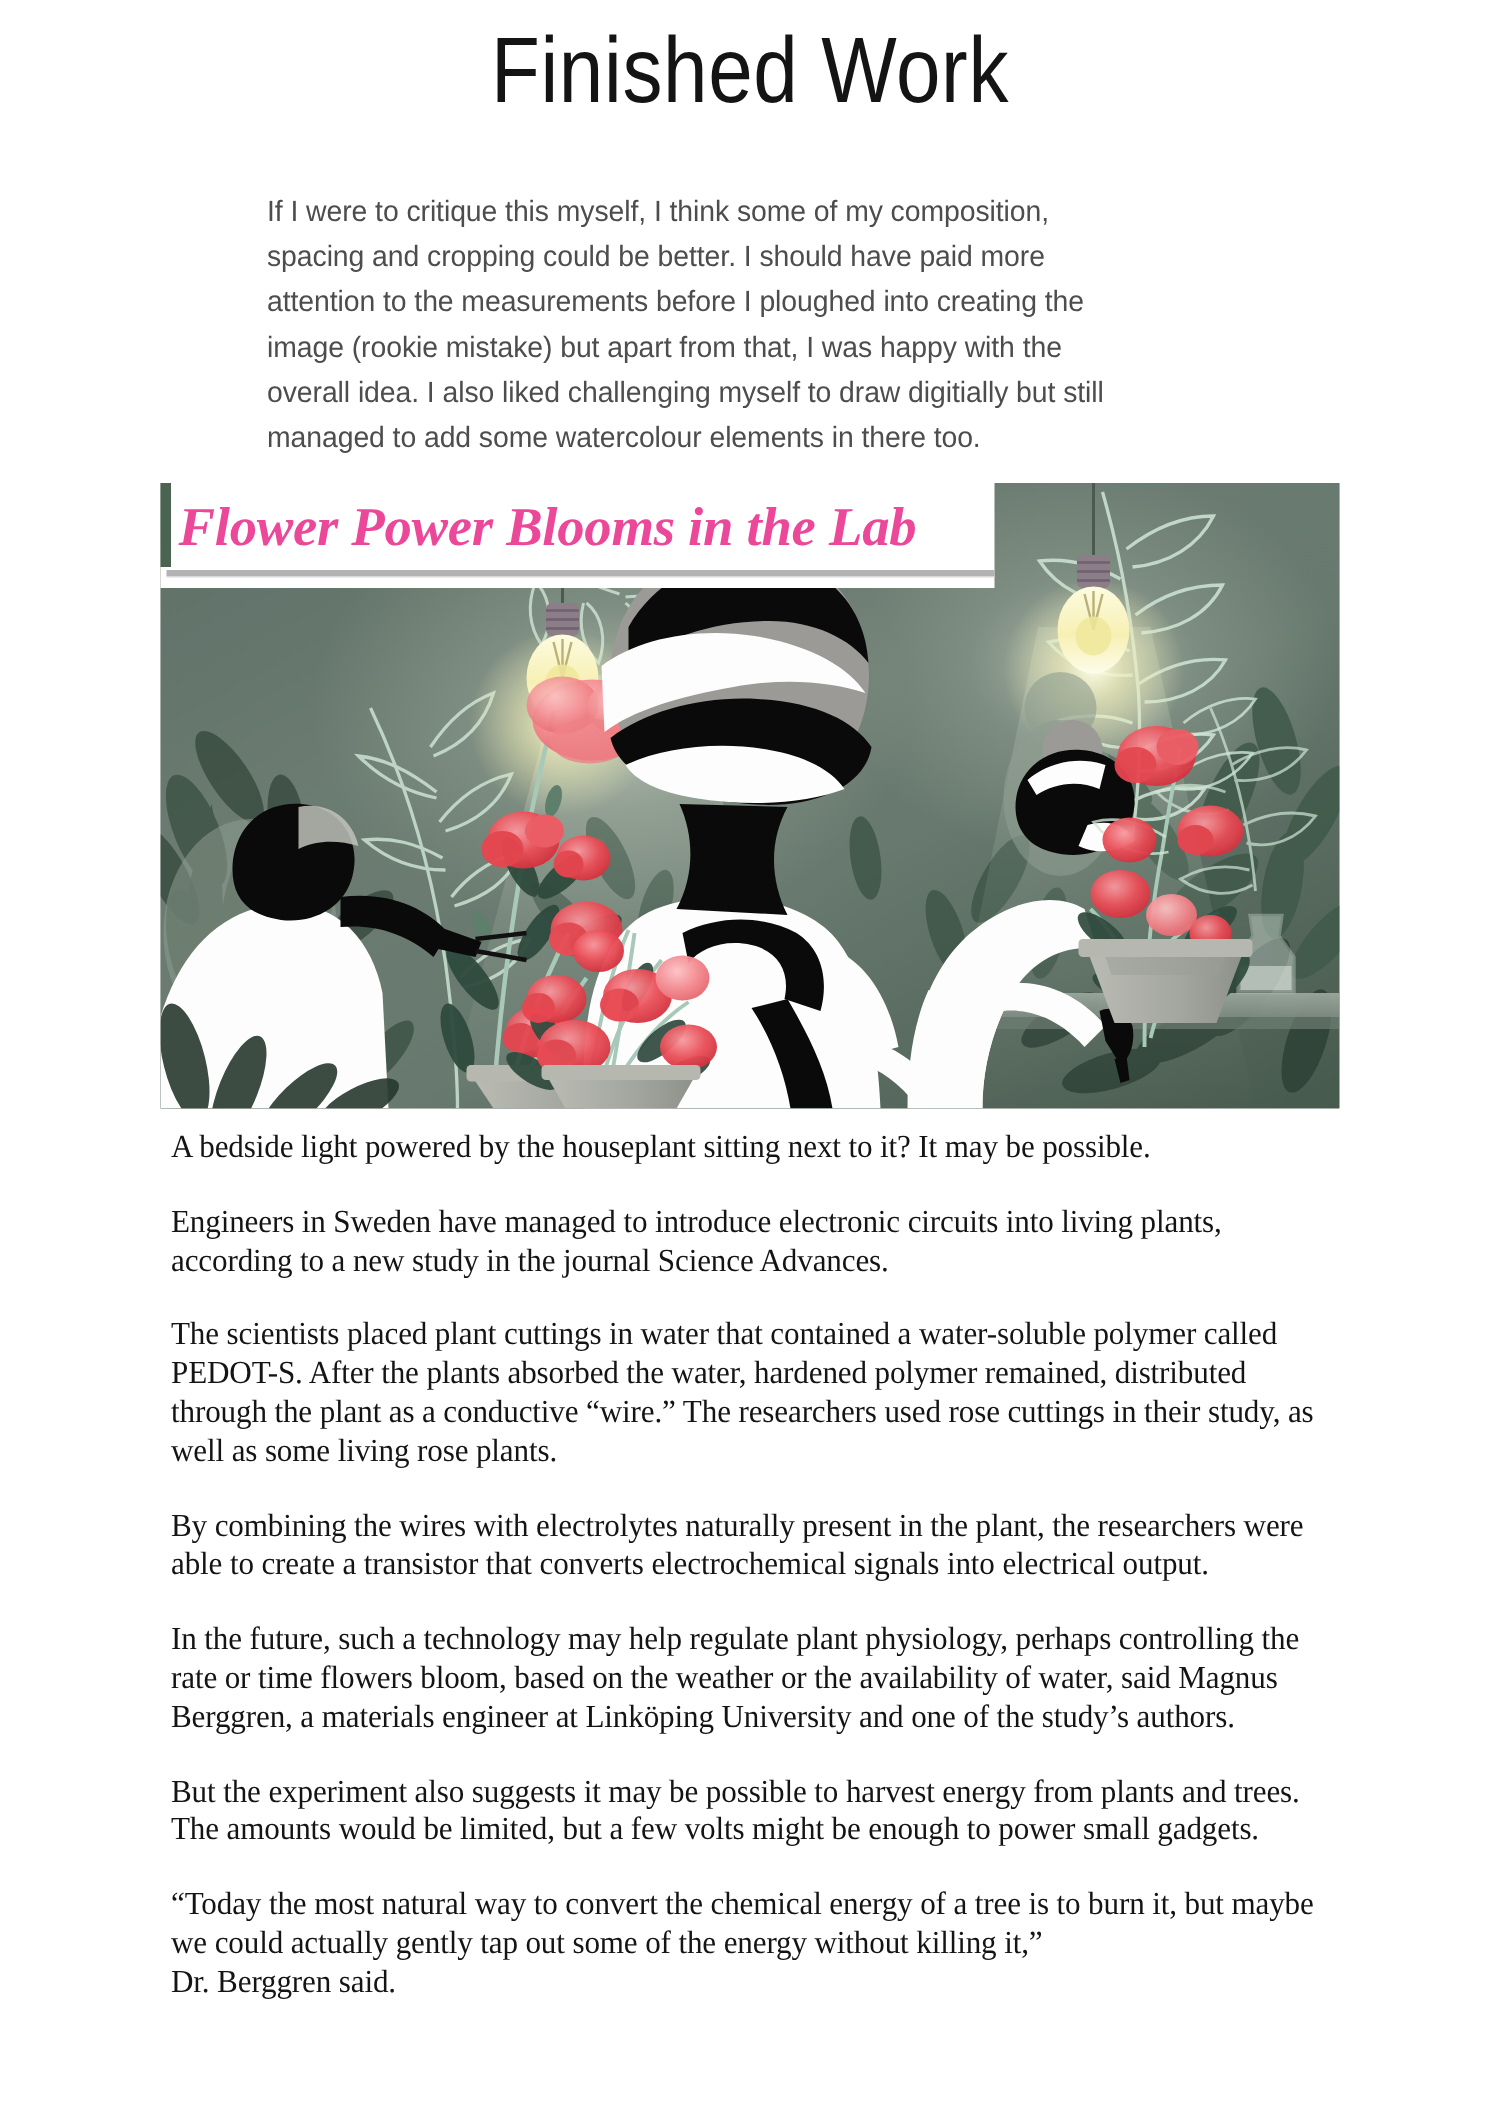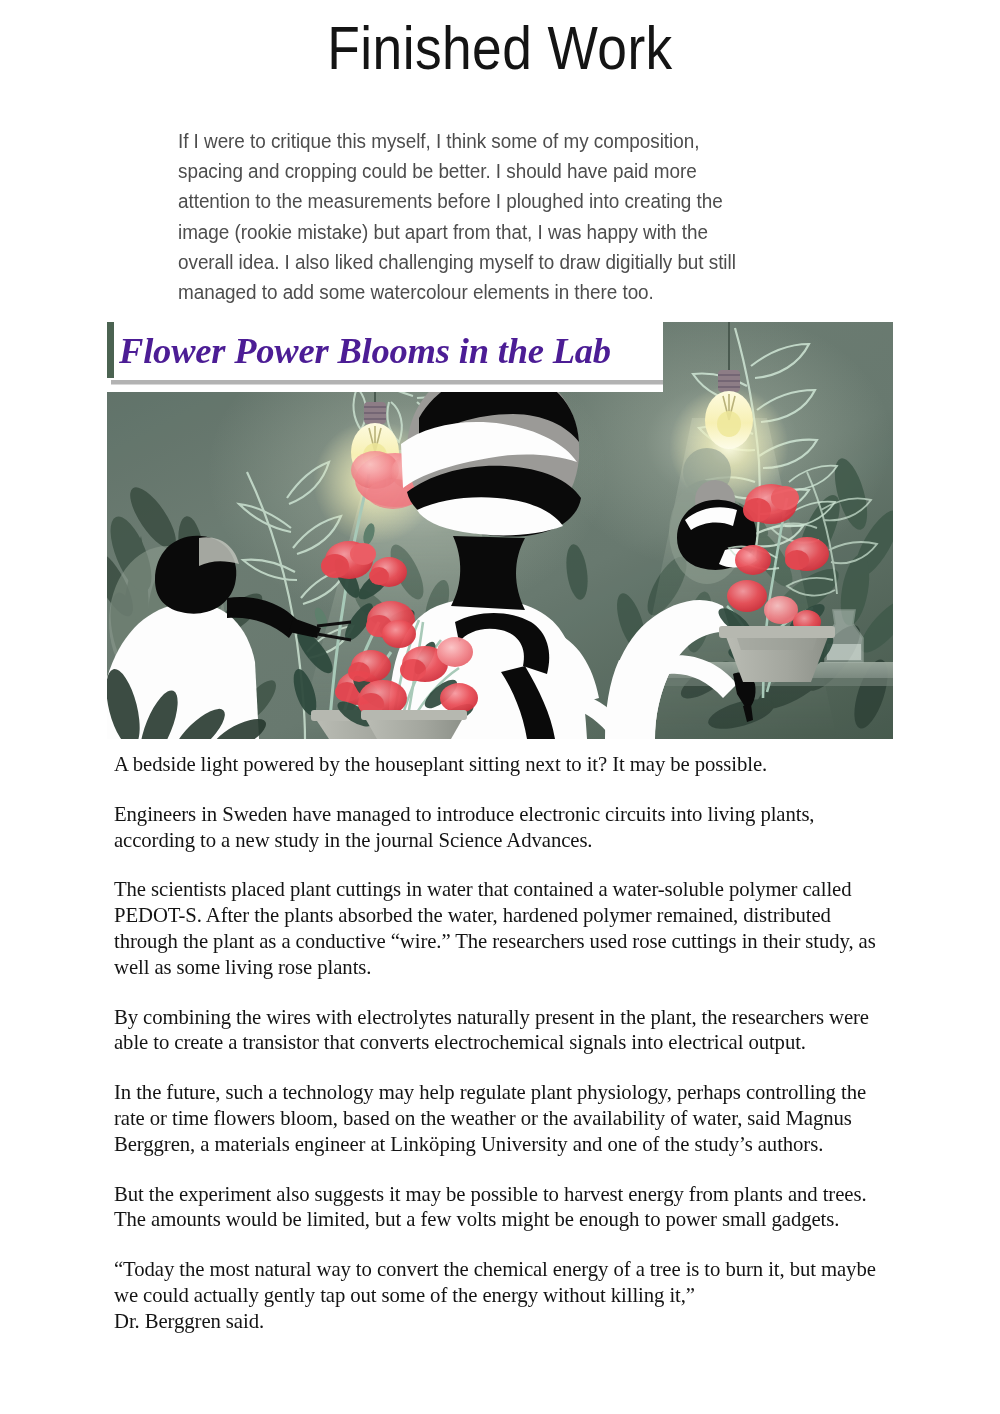--- a/index.html
+++ b/index.html
@@ -92,21 +92,21 @@
     top: 2px;
     width: 540px;
     height: 52px;
     display: flex;
     align-items: center;
     font-family: "Liberation Serif", "DejaVu Serif", serif;
     font-style: italic;
     font-weight: 700;
     font-size: 36.5px;
     letter-spacing: -0.2px;
-    color: #4c1d95;
+    color: #ec4899;
     z-index: 6;
     white-space: nowrap;
   }
   .headline-rule {
     position: absolute;
     left: 4px;
     top: 58px;
     width: 552px;
     height: 4px;
     background: #b3b3b3;

